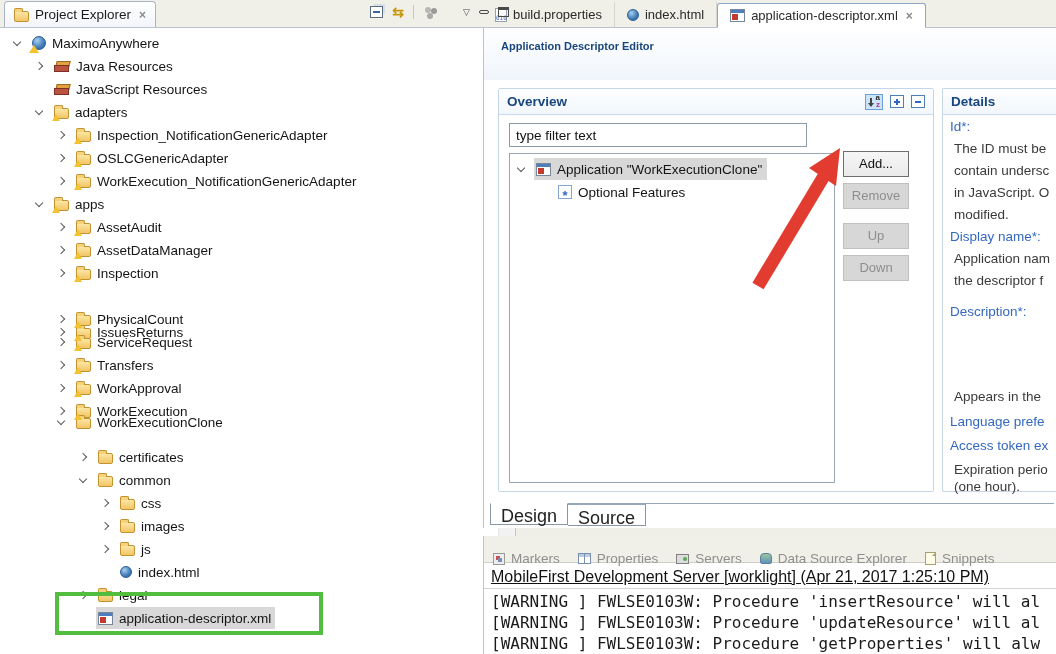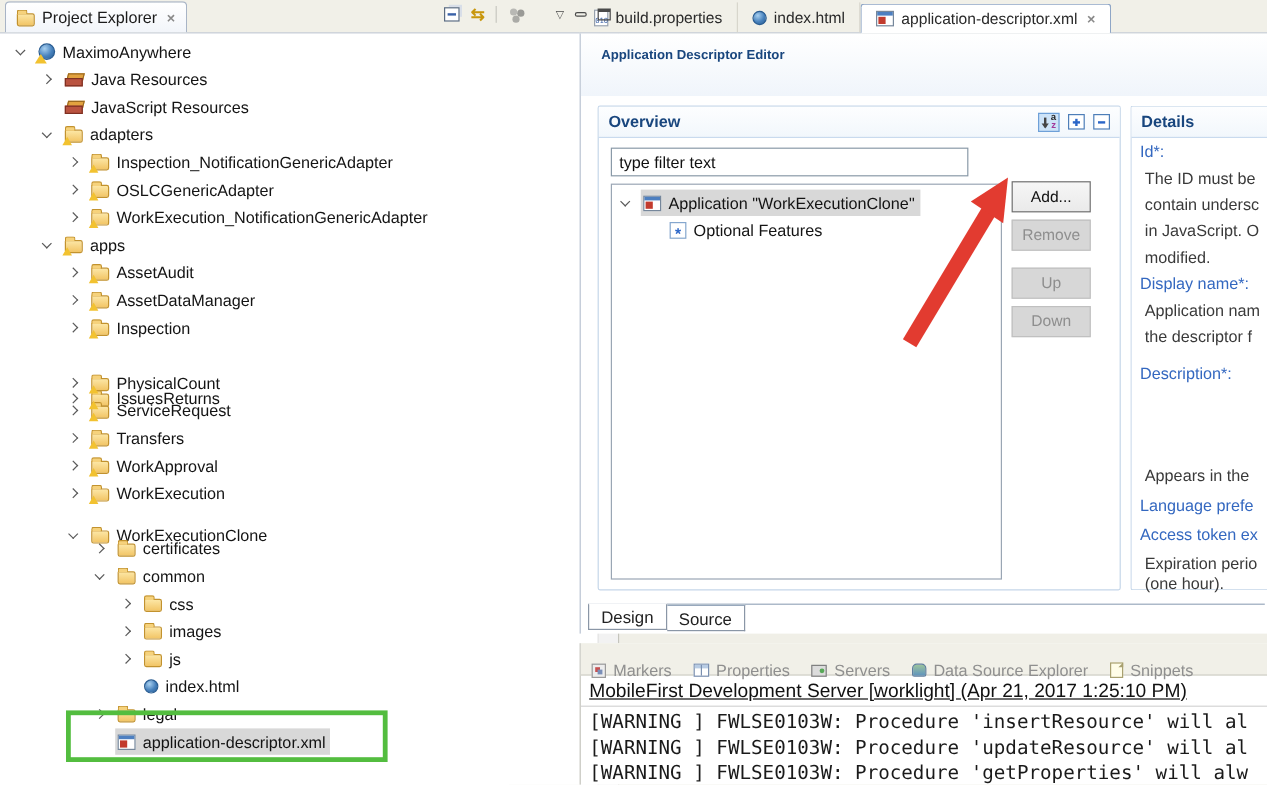--- a/index.html
+++ b/index.html
@@ -95,21 +95,21 @@
   .obtn { position:absolute; left:0; width:66px; height:26px; font-size:13px; text-align:center; line-height:24px; }
   .obtn.on { background:linear-gradient(#F6F6F6,#EAEAEA); border:1px solid #6E6E6E; color:#111; }
   .obtn.off { background:#D7D7D7; border:1px solid #C0C0C0; color:#8E8E8E; }
 
   #details-sec { left:458px; top:60px; width:260px; height:404px; border-right:none; }
   .dline { position:absolute; white-space:nowrap; font-size:13.5px; }
   .dline.link { color:#3468C0; left:7px; }
   .dline.body { color:#3A3A3A; left:11px; }
 
   #design-tabs { position:absolute; left:6px; right:2px; top:475px; height:24px; border-top:1px solid #98A8BC; display:flex; }
-  .dtab { height:22px; padding:2px 10px 0 10px; font-size:14px; color:#222; border:1px solid #8A96A6; border-top:none; background:#fff; }
+  .dtab { height:22px; padding:2px 10px 0 10px; font-size:18px; color:#222; border:1px solid #8A96A6; border-top:none; background:#fff; }
   .dtab.active { margin-top:-1px; border-top:1px solid #fff; z-index:2; }
   .dtab.inactive { border-left:none; background:#fff; padding-top:3px; margin-top:0; border-top:1px solid #98A8BC; }
 
   
   #console-panel { position:absolute; left:483px; top:536px; width:573px; height:118px; background:#fff; border-left:1px solid #C4C4BC; }
   #console-tabbar { position:absolute; left:0; top:0; right:0; height:27px; background:#F1F0E8; border-bottom:1px solid #CFCFC7; display:flex; align-items:center; }
   .ctab { display:flex; align-items:center; gap:6px; padding:0 9px; height:26px; font-size:13.5px; color:#8F8F8F; white-space:nowrap;margin-top:19px; }
   #console-head { position:absolute; left:7px; top:32px; font-size:16px; color:#111; white-space:nowrap;text-decoration:underline; }
   #console-sep { position:absolute; left:0; right:0; top:52px; border-top:1px solid #D4D4D4; }
   #console-out { position:absolute; left:7px; top:55px; right:0; bottom:0; font-family:"DejaVu Sans Mono",monospace; font-size:16px; line-height:21px; color:#1a1a1a; white-space:pre; overflow:hidden; }
@@ -251,21 +251,21 @@
           <span class="tlabel">WorkApproval</span>
         </span>
       </div>
       <div class="trow" style="top: 372px;">
         <span class="chev right" style="left: 58px;"></span>
         <span class="cell" style="left: 74px;">
           <span class="ico ico-folder warnmark"></span>
           <span class="tlabel">WorkExecution</span>
         </span>
       </div>
-      <div class="trow" style="top: 407px; padding-left: 16px;">
+      <div class="trow" style="top: 383px; padding-left: 16px;">
         <span class="chev down" style="left: 58px;"></span>
         <span class="cell" style="left: 74px;">
           <span class="ico ico-folder"></span>
           <span class="tlabel">WorkExecutionClone</span>
         </span>
       </div>
       <div class="trow" style="top: 418px;">
         <span class="chev right" style="left: 80px;"></span>
         <span class="cell" style="left: 96px;">
           <span class="ico ico-folder"></span>

